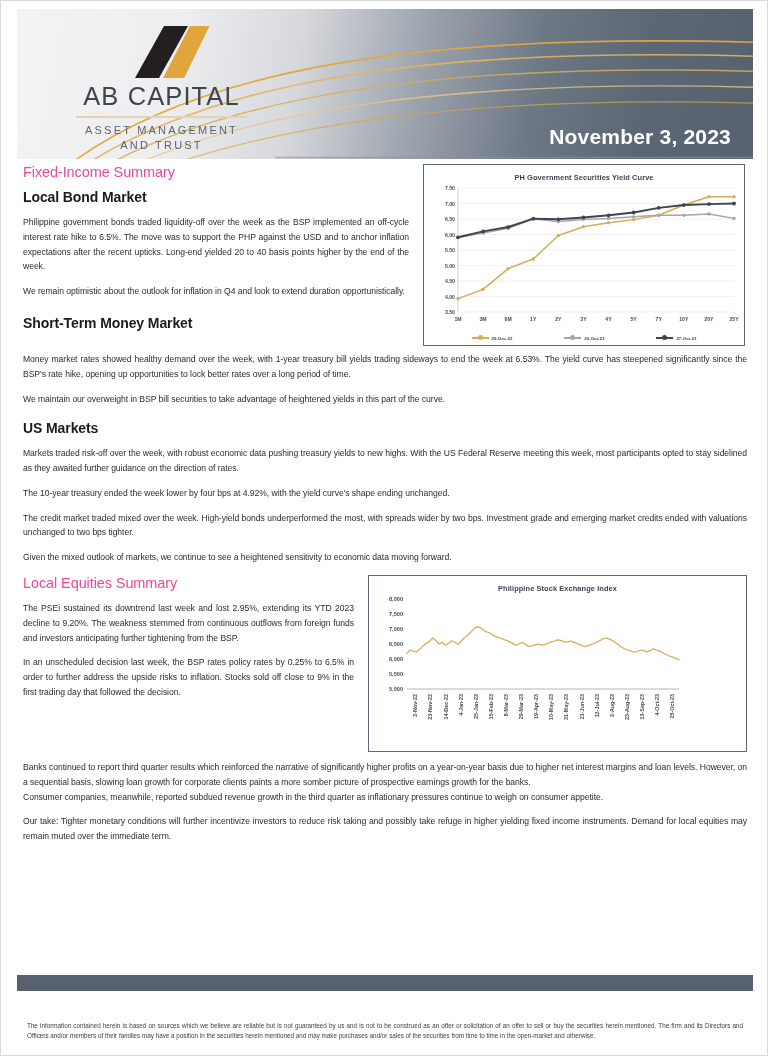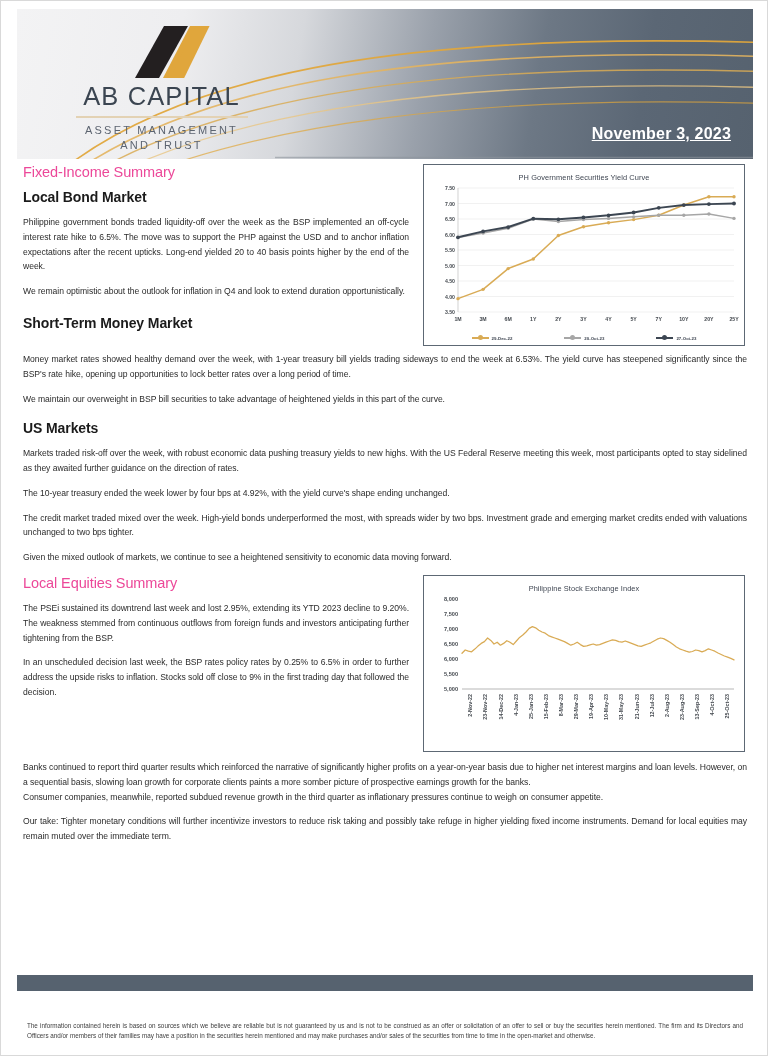--- a/index.html
+++ b/index.html
@@ -73,26 +73,25 @@
     right: 22px; top: 19px;
     font-size: 29px;
     font-weight: 400;
     color: #ffffff;
     letter-spacing: 0.4px;
     white-space: nowrap;
   }
   .header-date {
     position: absolute;
     right: 22px; top: 116px;
-    font-size: 16px;
+    font-size: 21px;
     font-weight: bold;
     color: #ffffff;
     letter-spacing: 0.2px;
     white-space: nowrap;
-    text-decoration: underline;
   }
 
   
   .content { position: absolute; left: 22px; top: 163px; width: 724px; }
 
   .section-title {
     font-size: 14.5px;
     color: #ec4899;
     letter-spacing: -0.1px;
     margin: 0 0 9px 0;
@@ -121,21 +120,21 @@
   
   .chart-box {
     border: 1px solid #5d6874;
     background: #fff;
     padding: 4px;
   }
   .chart-inner { border: none; position: relative; }
   .chart-title {
     text-align: center;
     font-size: 7.4px;
-    font-weight: normal;
+    font-weight: bold;
     color: #3d4450;
     letter-spacing: 0.1px;
     margin: 4px 0 2px 0;
   }
   .legend {
     display: flex;
     justify-content: center;
     gap: 52px;
     margin-top: 1px;
   }
@@ -330,21 +329,21 @@
     </div>
 
     <div class="row" style="margin-top:9px;">
       <div class="col-left">
         <h2 class="section-title">Local Equities Summary</h2>
         <p class="body" style="margin-top:10px;">The PSEi sustained its downtrend last week and lost 2.95%, extending its YTD 2023 decline to 9.20%. The weakness stemmed from continuous outflows from foreign funds and investors anticipating further tightening from the BSP.</p>
         <p class="body">In an unscheduled decision last week, the BSP rates policy rates by 0.25% to 6.5% in order to further address the upside risks to inflation. Stocks sold off close to 9% in the first trading day that followed the decision.</p>
       </div>
 
       <div style="margin-left:14px;">
-        <div class="chart-box" style="width:322px;">
+        <div class="chart-box" style="width:379px;">
           <div class="chart-inner">
             <div class="chart-title">Philippine Stock Exchange Index</div>
             <svg id="ps-svg" width="312" height="152" viewBox="0 0 312 152">
                 <text x="30" y="96" text-anchor="end" font-size="5.6" class="axis-lbl">5,000</text>
                 <text x="30" y="81" text-anchor="end" font-size="5.6" class="axis-lbl">5,500</text>
                 <text x="30" y="66" text-anchor="end" font-size="5.6" class="axis-lbl">6,000</text>
                 <text x="30" y="51" text-anchor="end" font-size="5.6" class="axis-lbl">6,500</text>
                 <text x="30" y="36" text-anchor="end" font-size="5.6" class="axis-lbl">7,000</text>
                 <text x="30" y="21" text-anchor="end" font-size="5.6" class="axis-lbl">7,500</text>
                 <text x="30" y="6" text-anchor="end" font-size="5.6" class="axis-lbl">8,000</text>

